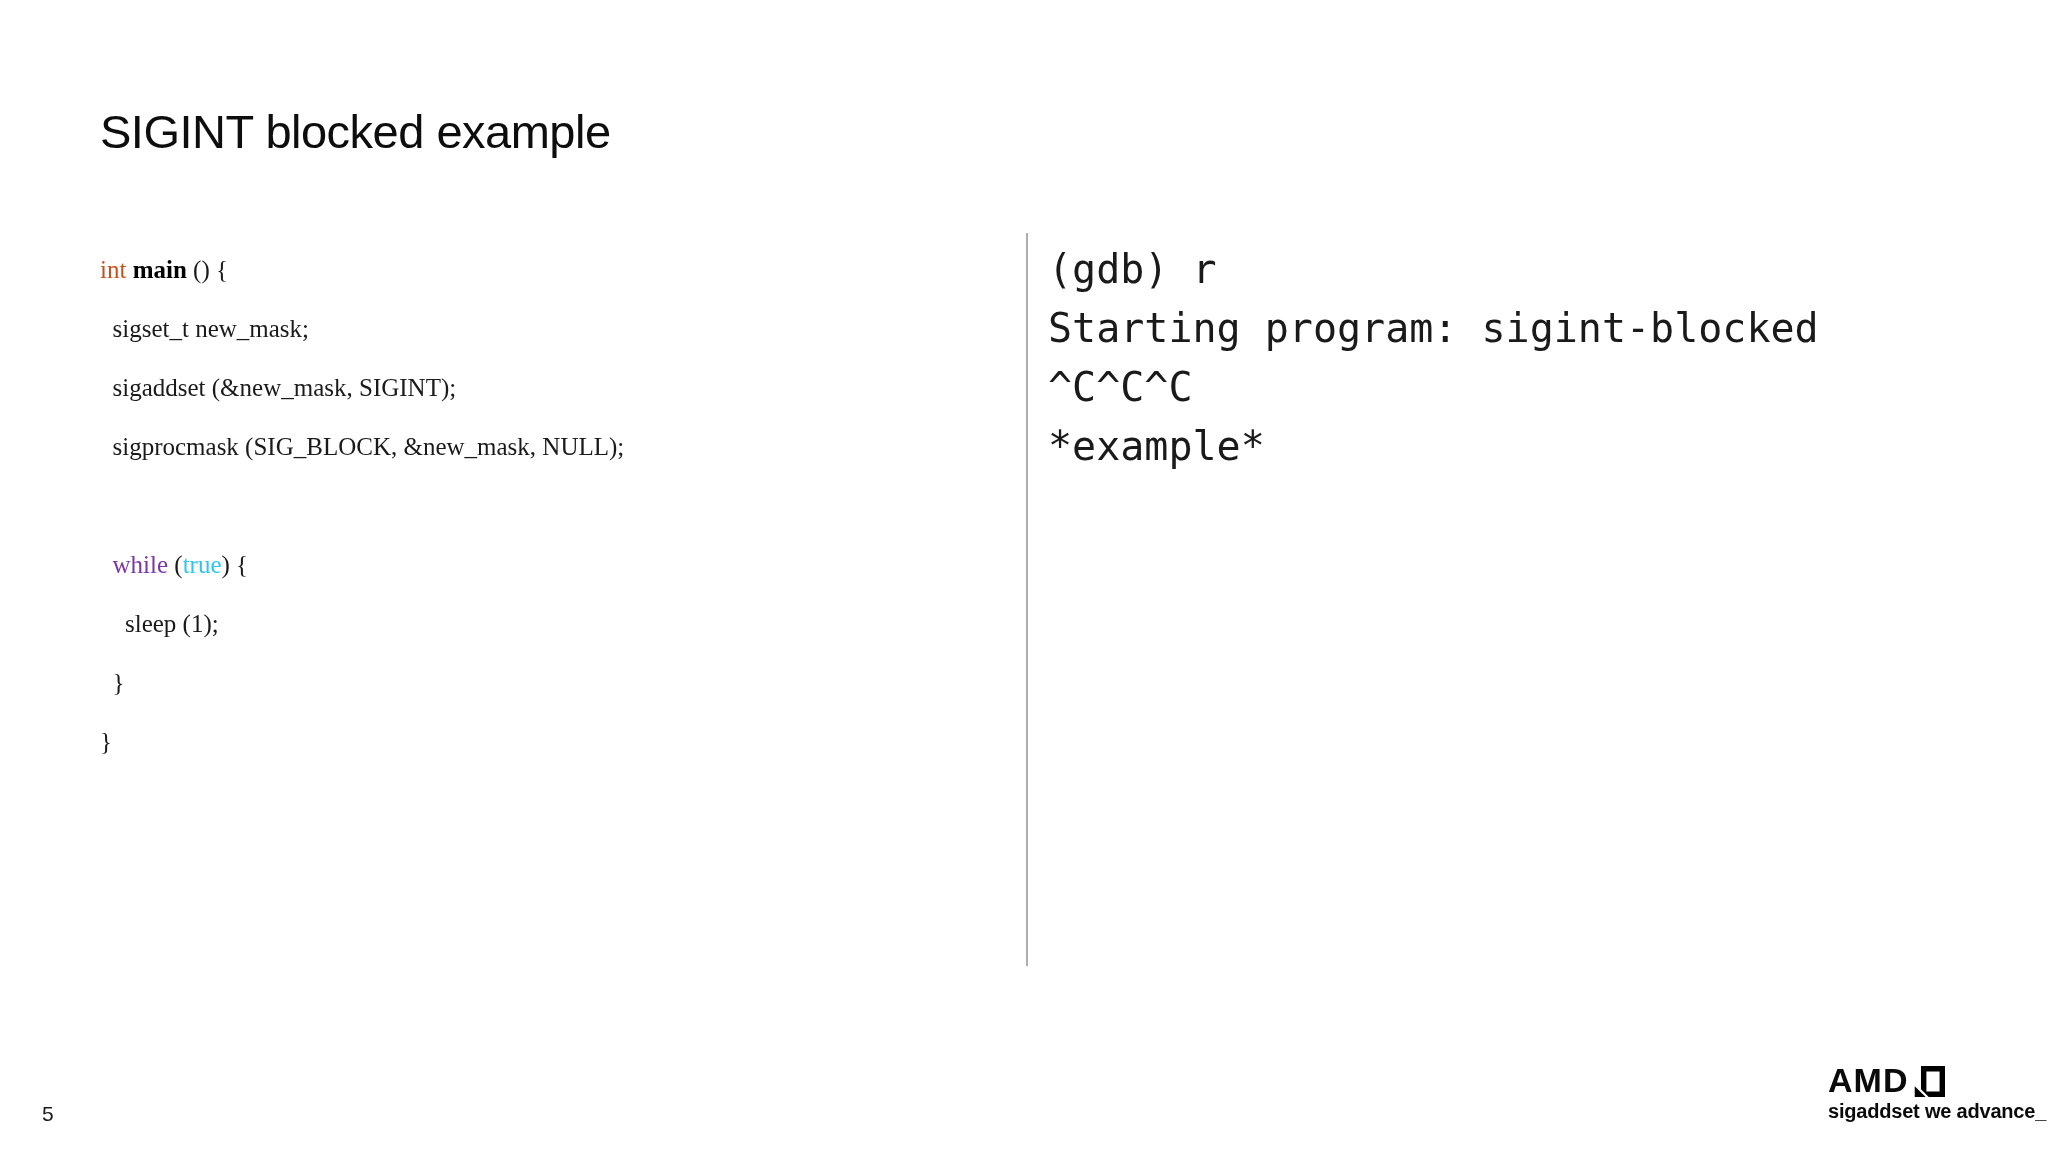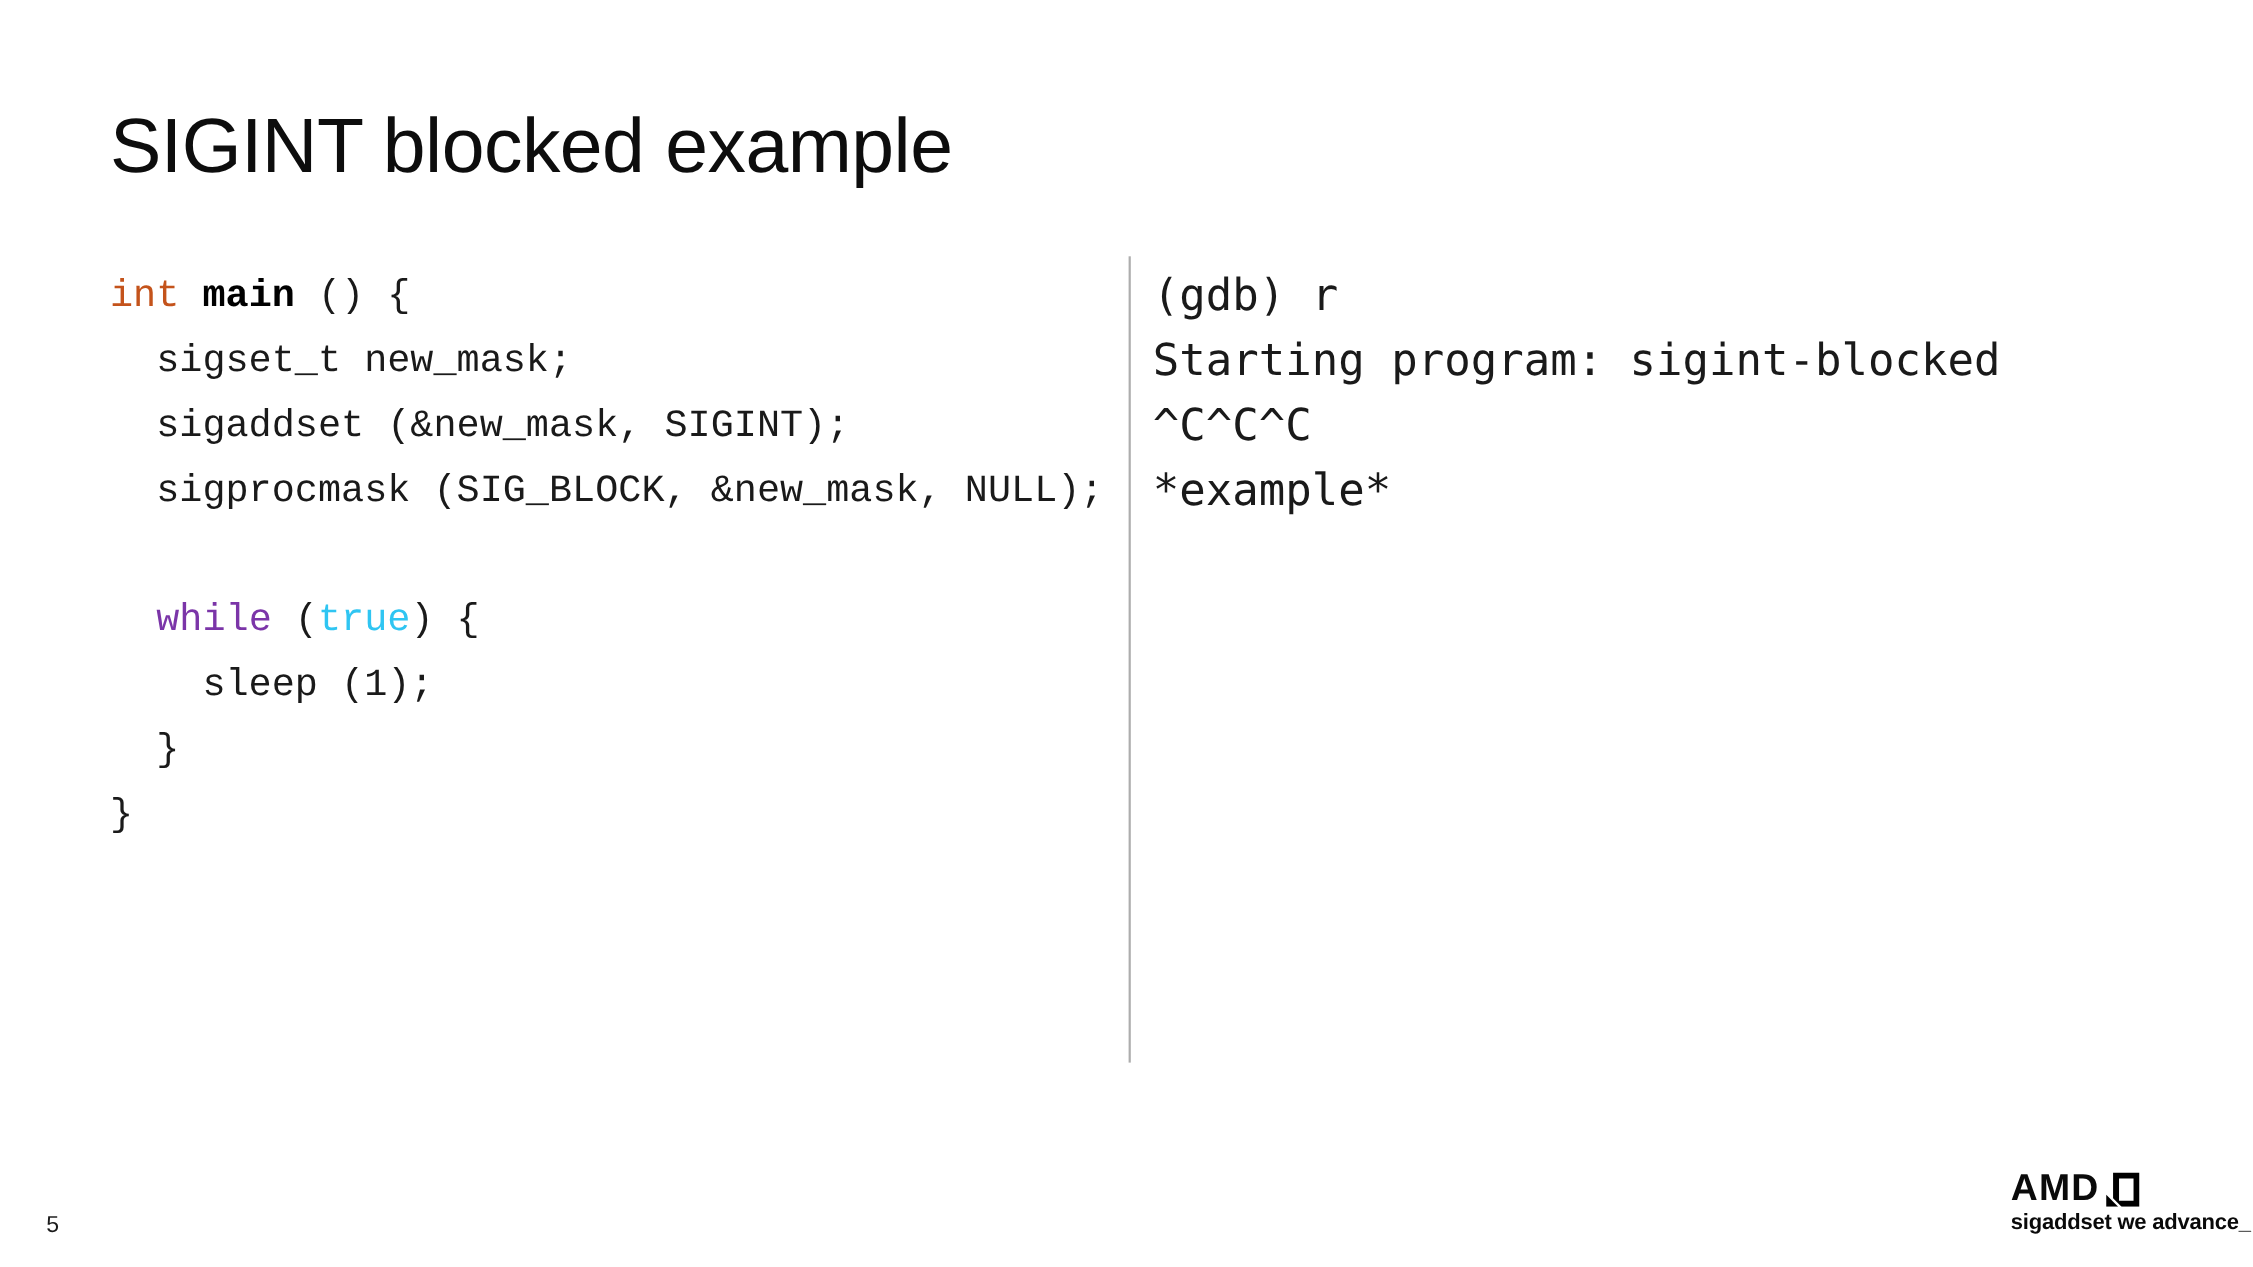--- a/index.html
+++ b/index.html
@@ -13,33 +13,33 @@
     width: 2048px;
     height: 1152px;
     background: #ffffff;
     overflow: hidden;
   }
   .slide-title {
     position: absolute;
     left: 100px;
     top: 102px;
     margin: 0;
-    font-size: 70px;
+    font-size: 47px;
     line-height: 60px;
     font-weight: 400;
     letter-spacing: -0.5px;
     color: #0d0d0d;
     text-align: right;
   }
   .code-panel {
     position: absolute;
     left: 100px;
     top: 240px;
-    font-family: Liberation Mono, monospace;
-    font-size: 35px;
+    font-family: Liberation Serif, serif;
+    font-size: 25px;
     color: var(--code-text, #1a1a1a);
   }
   .gdb-panel {
     position: absolute;
     left: 1048px;
     top: 240px;
     font-family: "DejaVu Sans Mono", monospace;
     font-size: 40px;
     color: var(--code-text, #1a1a1a);
   }

